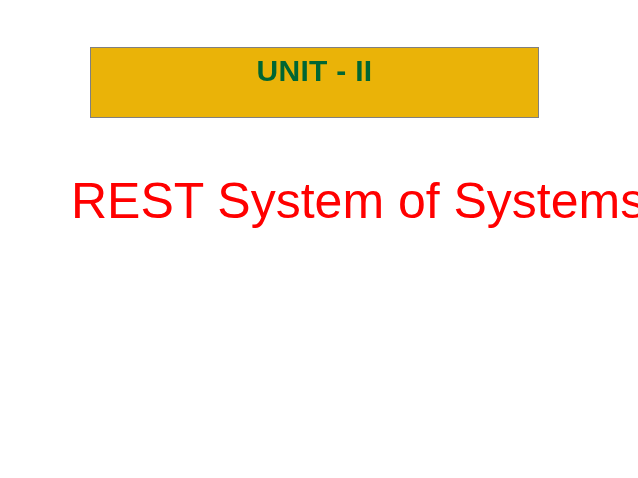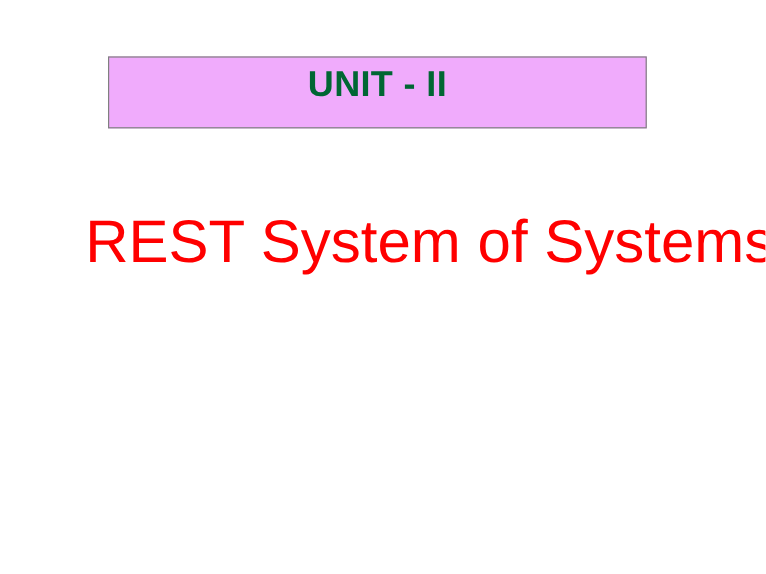--- a/index.html
+++ b/index.html
@@ -17,24 +17,24 @@
     font-family: "Liberation Sans", sans-serif;
     -webkit-font-smoothing: antialiased;
   }
 
   
   #unit-box {
     position: absolute;
     left: 90px;
     top: 47px;
     width: 449px;
-    height: 60px;
+    height: 71px;
     box-sizing: border-box;
     border: 1px solid #808080;
-    background: #f0abfc;
+    background: #eab308;
   }
 
   #unit-box-label {
     position: absolute;
     left: 0;
     right: 0;
     top: 6px;
     text-align: center;
     font-family: "Liberation Sans", sans-serif;
     font-size: 30px;

